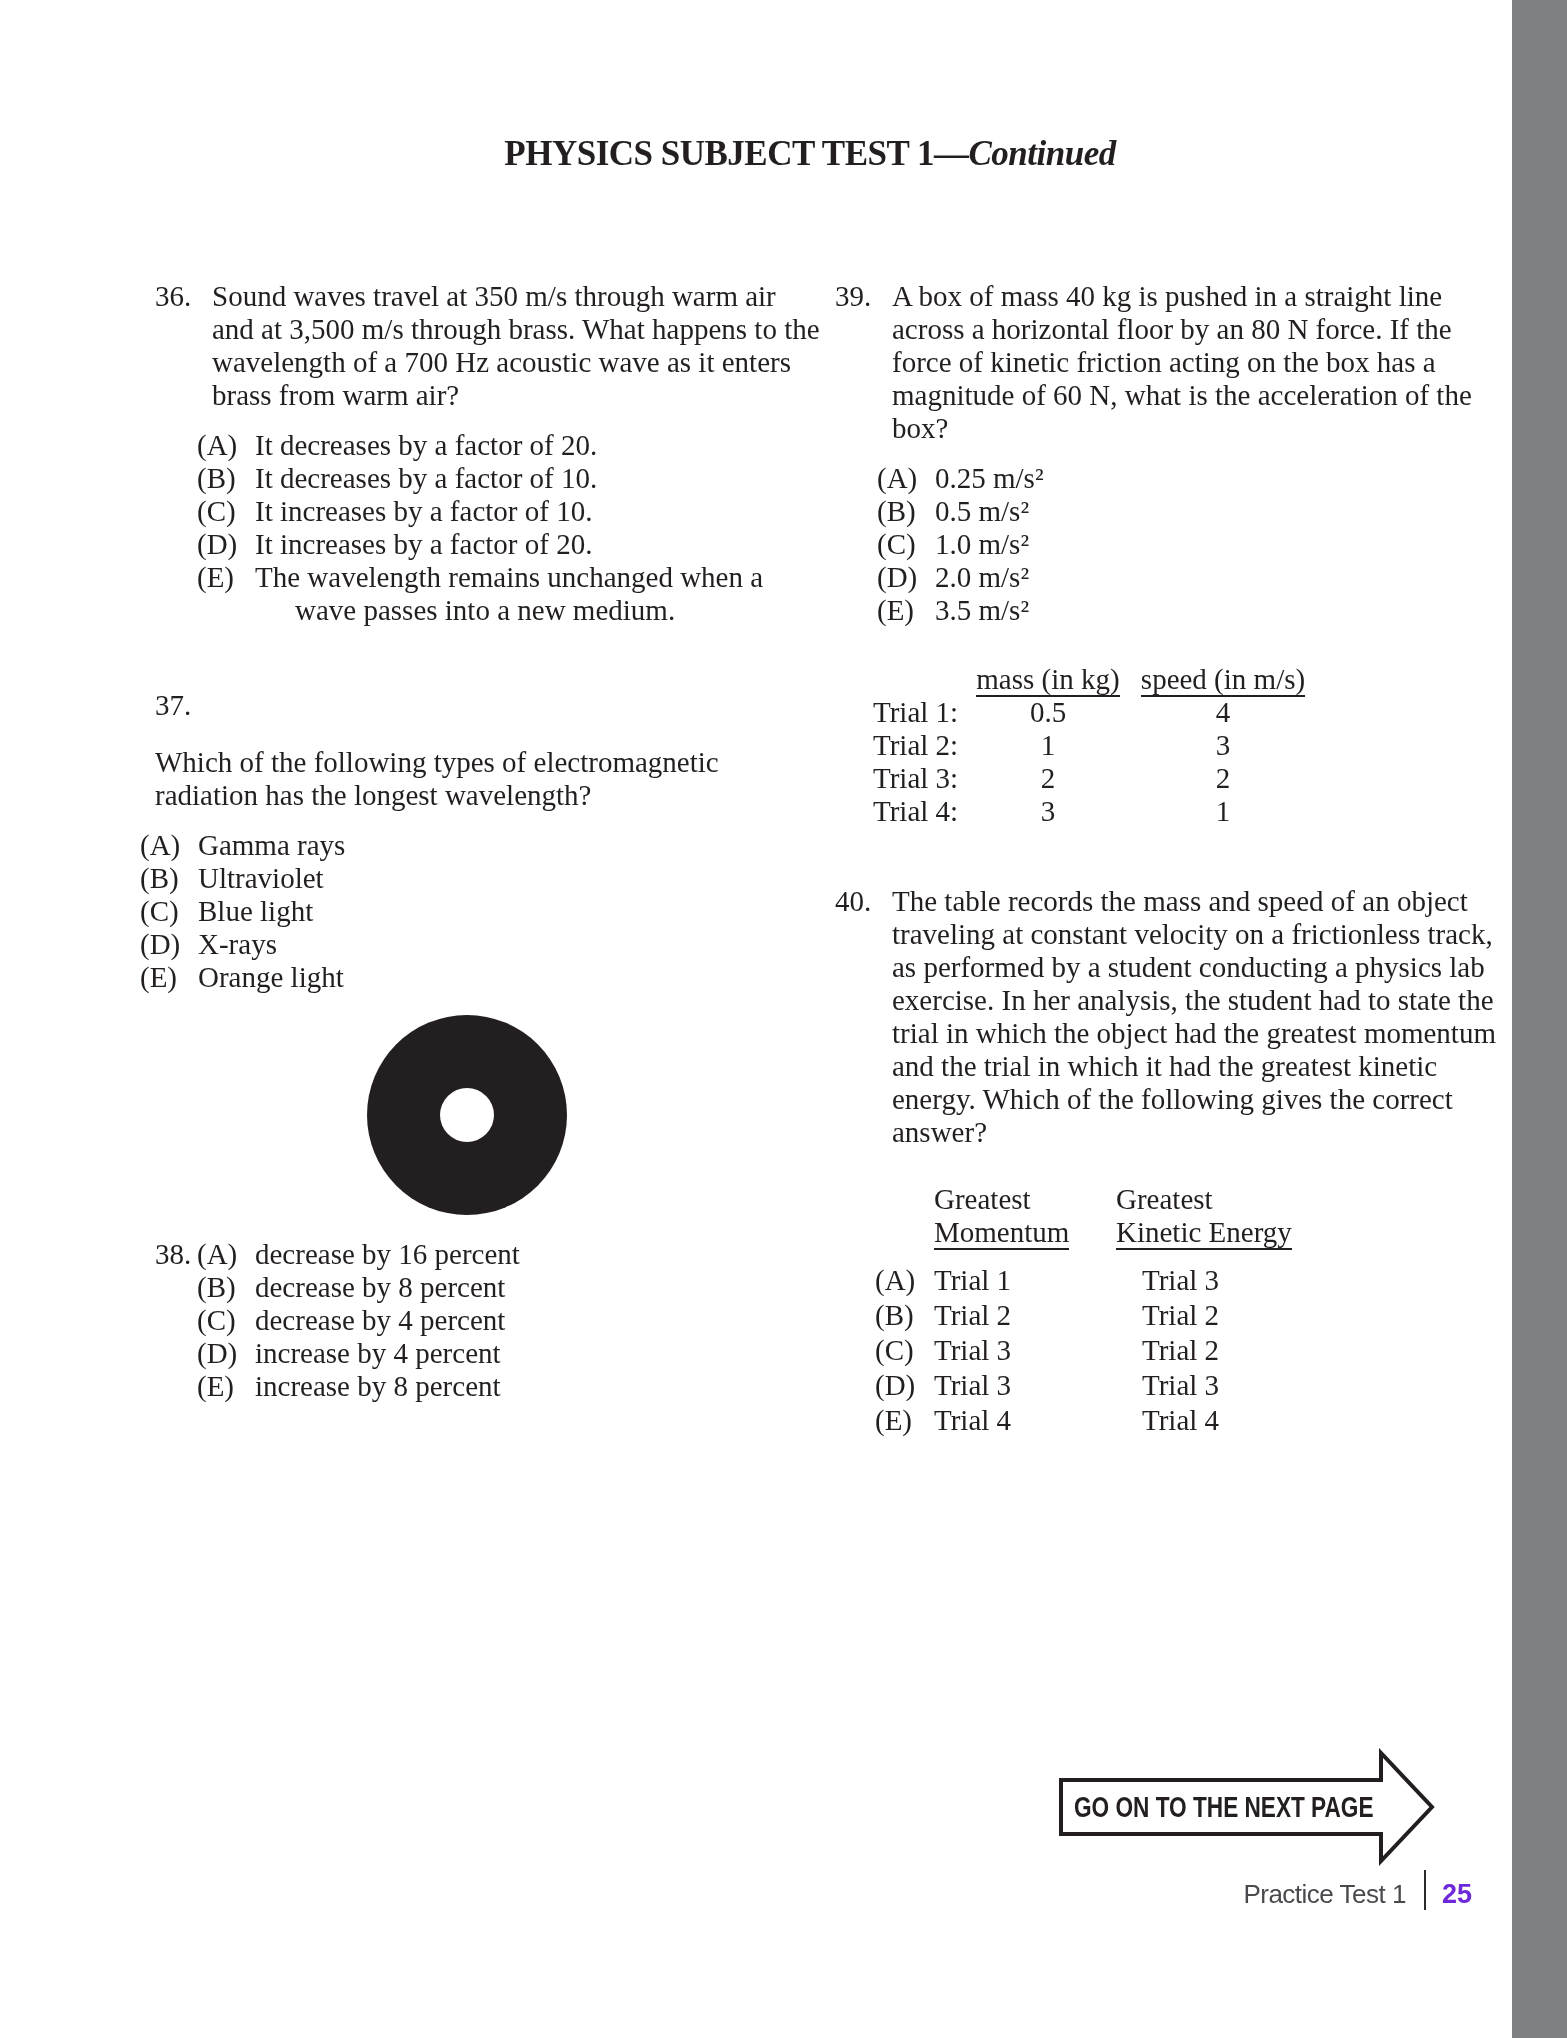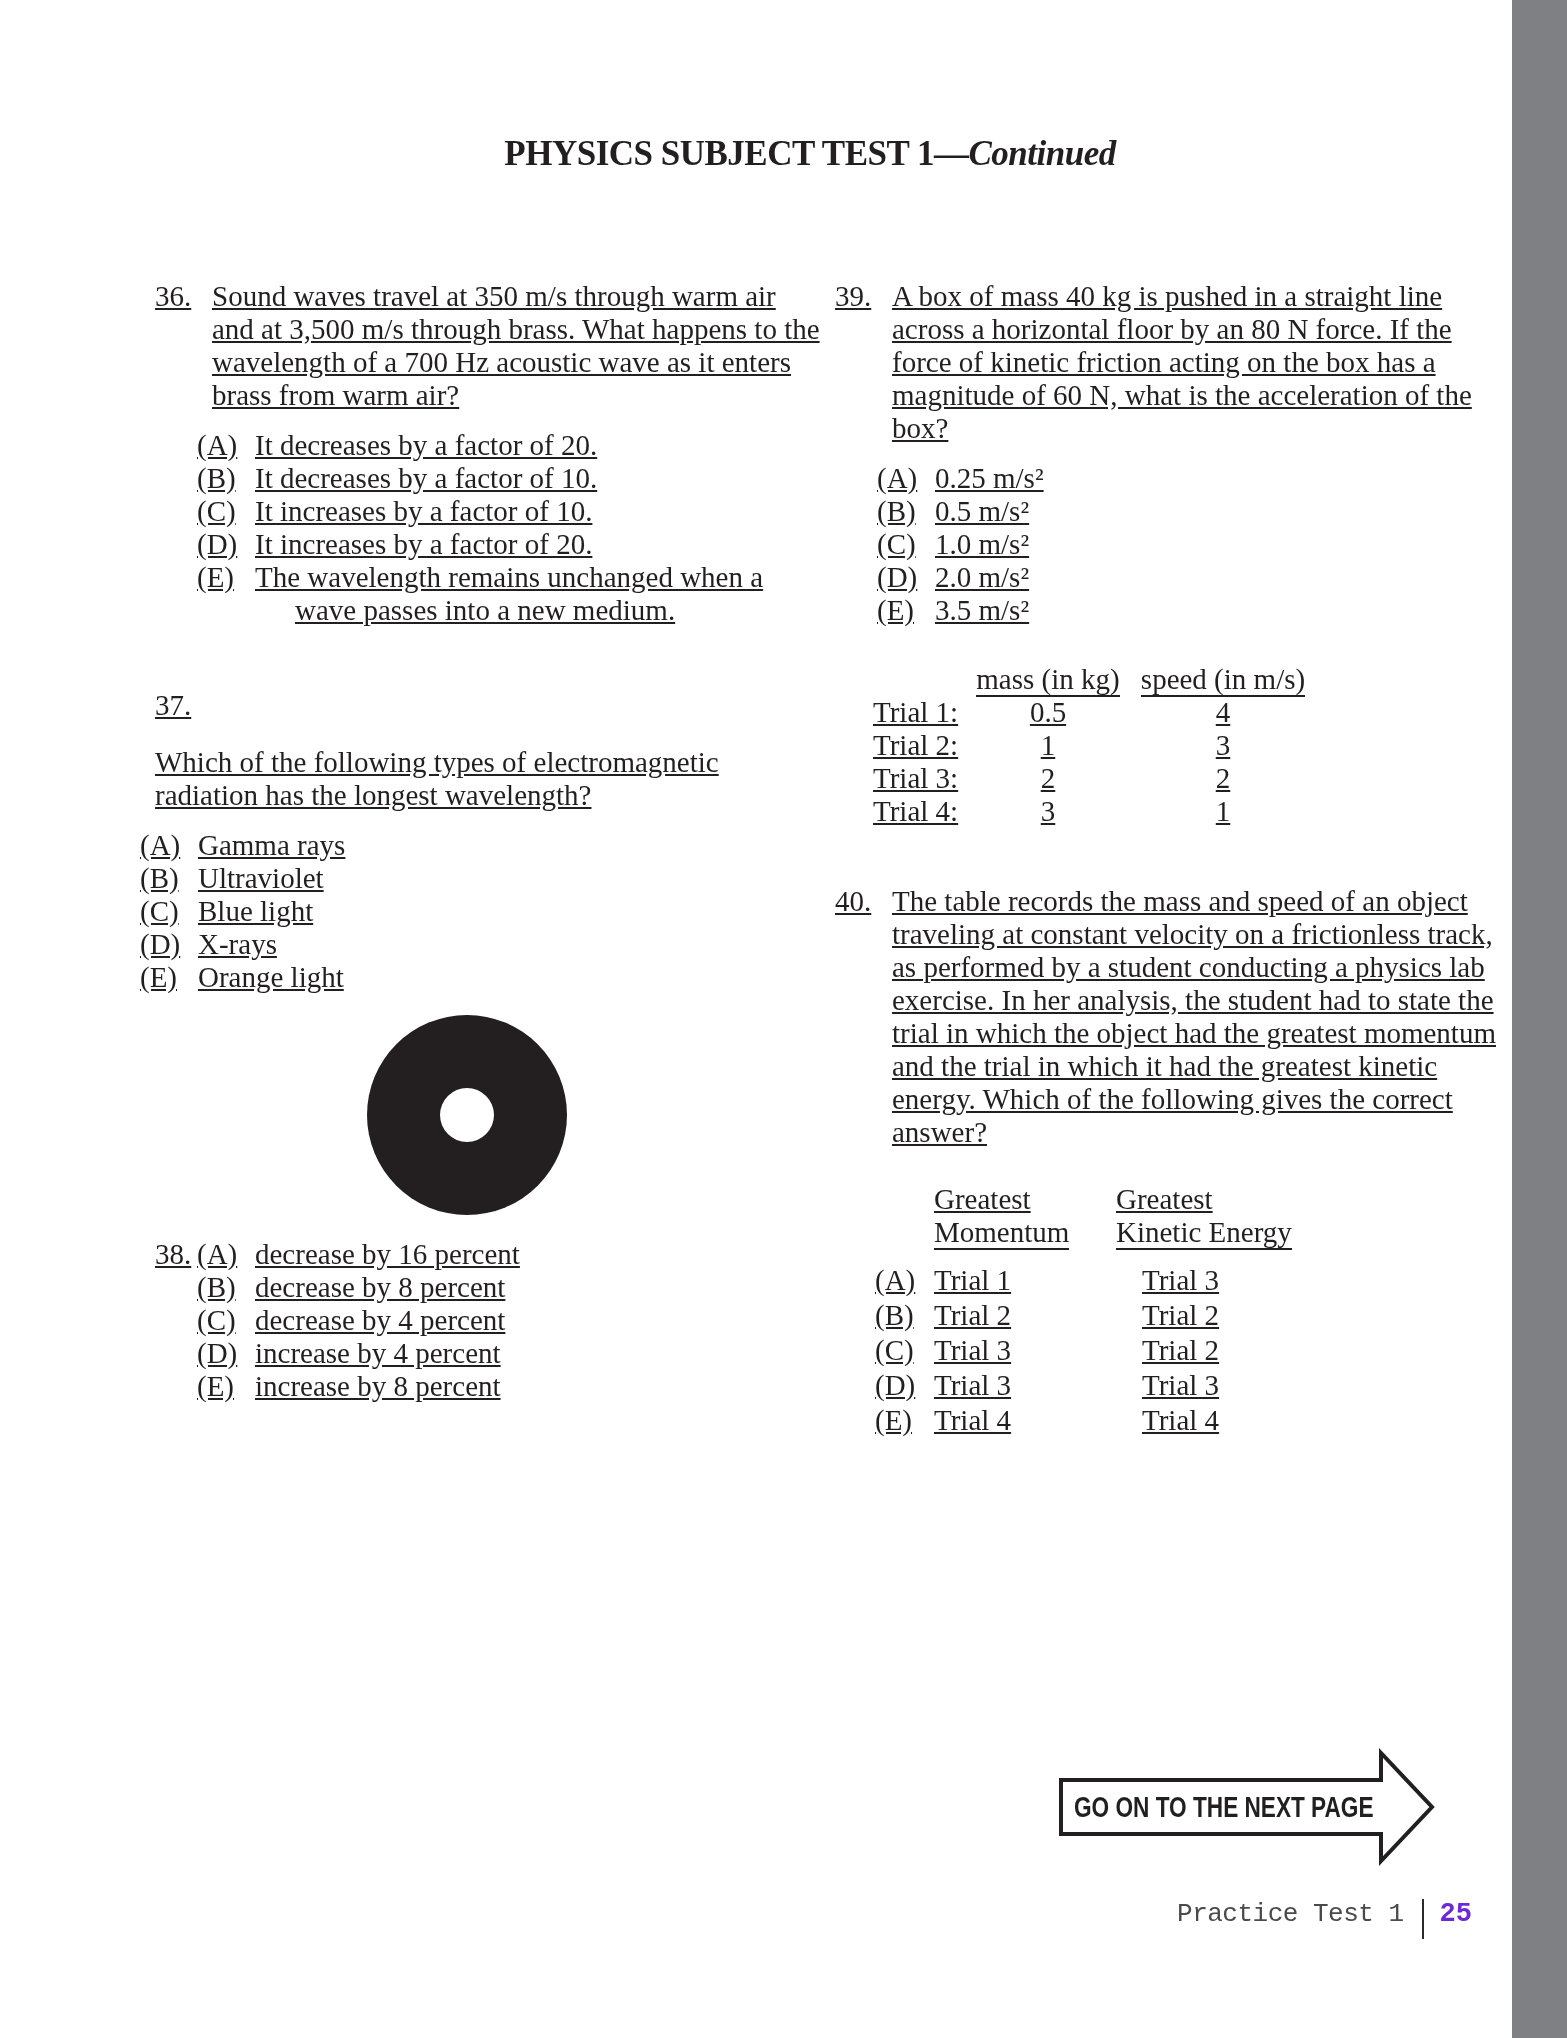--- a/index.html
+++ b/index.html
@@ -13,21 +13,21 @@
   .page{position:absolute;inset:0;background:#ffffff;}
   .edge-stripe{position:absolute;top:0;right:0;width:55px;height:2038px;background:#7f8084;}
 
   .page-title{
     position:absolute;top:134px;left:120px;width:1380px;
     text-align:center;font-size:35px;font-weight:bold;letter-spacing:-0.5px;
     white-space:nowrap;
   }
   .page-title .cont{font-style:italic;}
 
-  .col{position:absolute;font-size:29px;line-height:33px;text-decoration:underline;}
+  .col{position:absolute;font-size:29px;line-height:33px;}
   .col-left{left:155px;top:280px;width:665px;}
   .col-right{left:835px;top:280px;width:665px;}
 
   .question{display:flex;align-items:flex-start;}
   .q-num{width:57px;flex:0 0 57px;}
   .q-body{flex:1;min-width:0;}
   .q-text{margin:0 0 17px 0;}
   .options{margin-left:-15px;}
   .option{display:flex;}
   .opt-label{flex:0 0 58px;}
@@ -59,23 +59,22 @@
   .arrow-text{
     position:absolute;left:16px;top:32px;width:306px;height:54px;
     display:flex;align-items:center;
     font-family:"Liberation Sans", sans-serif;font-weight:bold;font-size:29px;
     white-space:nowrap;transform:scaleX(0.78);transform-origin:left center;
     color:#231f20;
   }
 
   .footer{
     position:absolute;top:1870px;right:95px;
-    display:flex;align-items:flex-start;
-    font-family:Liberation Mono, monospace;
-    margin-top:29px;
+    display:flex;align-items:flex-end;
+    font-family:Liberation Sans, sans-serif;
   }
   .footer-label{font-size:26px;letter-spacing:-0.5px;color:#4a4a4e;}
   .footer-divider{width:2px;height:40px;background:#2b2b2e;margin:0 16px 0 18px;}
   .footer-page{font-size:27px;font-weight:bold;color:#6d28d9;}
 </style>
 </head>
 <body>
 
 <div class="page">
 

